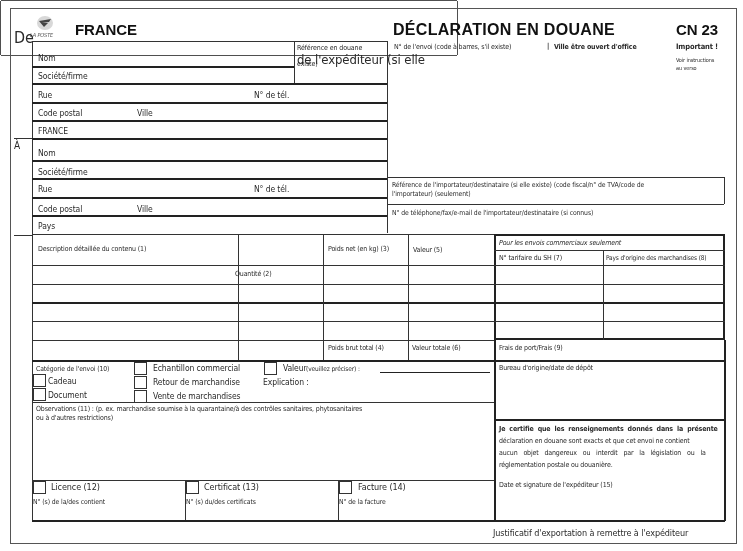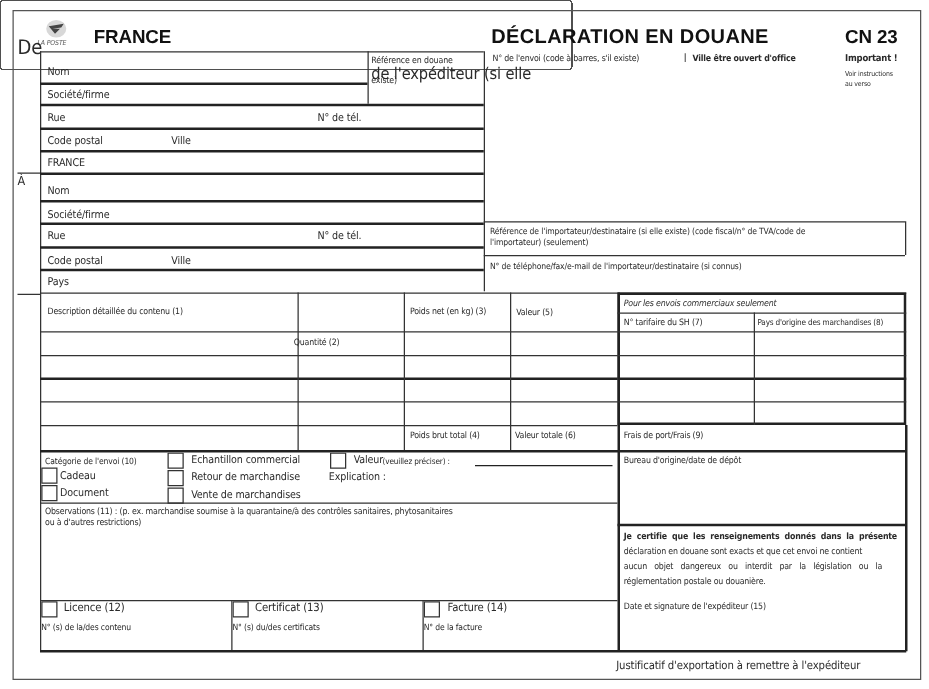--- a/index.html
+++ b/index.html
@@ -210,21 +210,21 @@
 <input class="field" style="left: 499px; top: 493px; width: 220px; height: 24px;">
 
 
 <div class="hl" style="left:32px;top:480px;width:462px;"></div>
 <div class="hl2" style="left:32px;top:520px;width:693px;"></div>
 <div class="vl" style="left:185px;top:480px;height:40px;"></div>
 <div class="vl" style="left:338px;top:480px;height:40px;"></div>
 
 <div class="cb" style="left:33px;top:481px;"></div>
 <div class="t" style="left:51px;top:482px;font-size:9px;">Licence (12)</div>
-<div class="t6" style="left:33px;top:498px;font-size:6.8px;">N° (s) de la/des contenu</div>
+<div class="t6" style="left:33px;top:498px;font-size:6.8px;">N° (s) de la/des contient</div>
 <input class="field" style="left: 34px; top: 507px; width: 148px; height: 11px;">
 
 <div class="cb" style="left:186px;top:481px;"></div>
 <div class="t" style="left:204px;top:482px;font-size:9px;">Certificat (13)</div>
 <div class="t6" style="left:186px;top:498px;font-size:6.8px;">N° (s) du/des certificats</div>
 <input class="field" style="left: 187px; top: 507px; width: 148px; height: 11px;">
 
 <div class="cb" style="left:339px;top:481px;"></div>
 <div class="t" style="left:358px;top:482px;font-size:9px;">Facture (14)</div>
 <div class="t6" style="left:339px;top:498px;font-size:6.8px;">N° de la facture</div>

